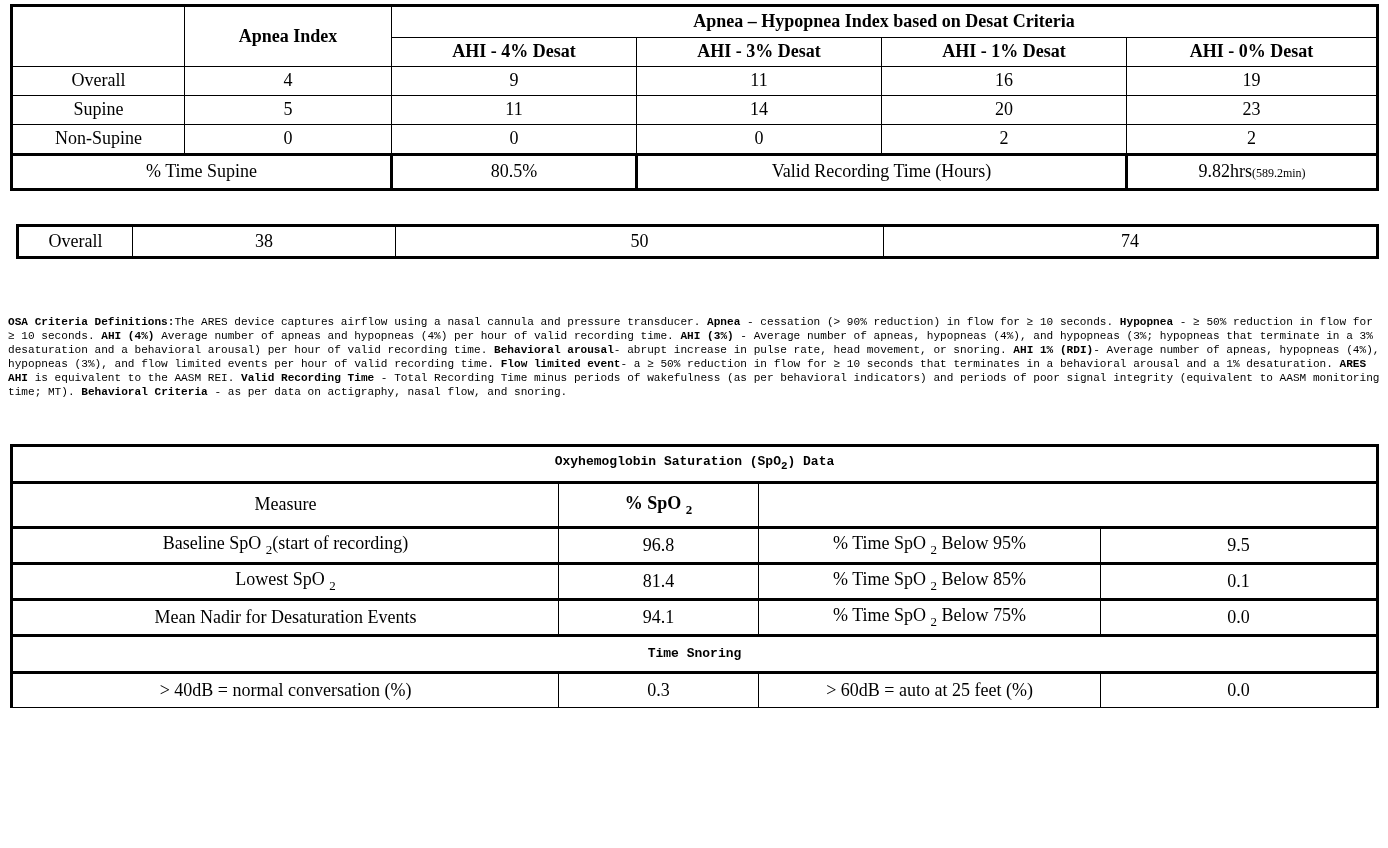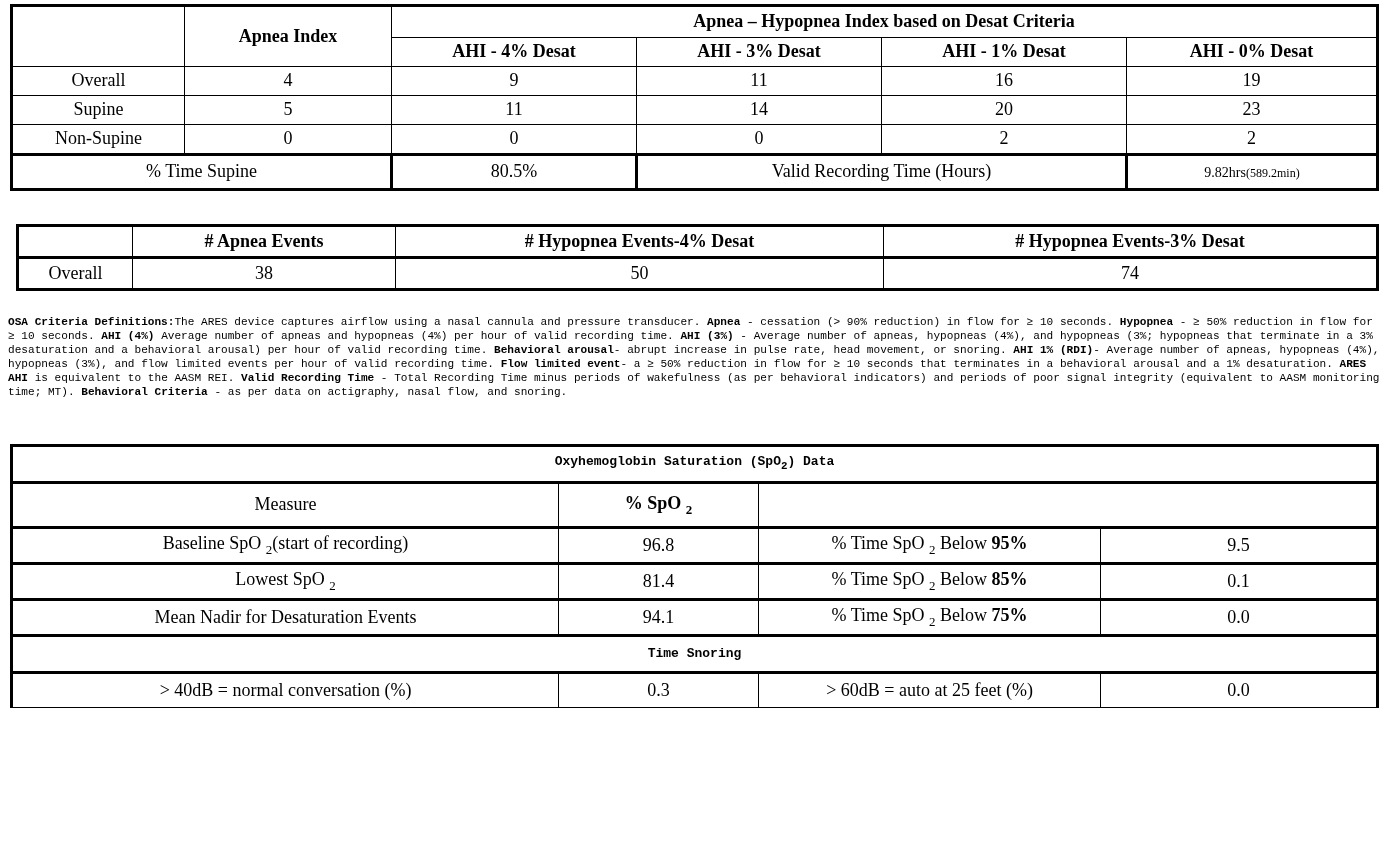--- a/index.html
+++ b/index.html
@@ -48,21 +48,21 @@
   #tbl-ahi {
     position: absolute;
     left: 10px;
     top: 4px;
     width: 1366px;
   }
   #tbl-ahi td { height: 28px; }
   #tbl-ahi tr.r-head-top td { height: 30px; }
   #tbl-ahi tr.r-head-sub td { height: 28px; }
   #tbl-ahi tr.r-foot td { height: 32px; }
-  .hrs-main { font-size: 14px; }
+  .hrs-main { font-size: 18px; }
   .hrs-sub  { font-size: 12px; }
 
   
   #tbl-events {
     position: absolute;
     left: 16px;
     top: 224px;
     width: 1360px;
   }
   #tbl-events td { height: 29px; }
@@ -90,21 +90,21 @@
   #tbl-spo2 td { height: 33px; }
   #tbl-spo2 tr.r-banner td {
     height: 34px;
     font-family: Liberation Mono, monospace;
     font-weight: bold;
     font-size: 13px;
   }
   #tbl-spo2 tr.r-colhead td { height: 42px; }
   .sub { font-size: 0.72em; vertical-align: sub; }
   .pct-lbl { font-size: 17.5px; }
-  .pct-lbl b { font-weight: bold; }
+  .pct-lbl b { font-weight: normal; }
 </style>
 </head>
 <body>
 
 <div class="page">
 
   <table class="rpt" id="tbl-ahi">
     <colgroup>
       <col style="width:173px">
       <col style="width:207px">
@@ -166,26 +166,20 @@
 
   <table class="rpt" id="tbl-events">
     <colgroup>
       <col style="width:115px">
       <col style="width:263px">
       <col style="width:488px">
       <col style="width:494px">
     </colgroup>
     <tbody>
       <tr>
-        <td class="b-thick-top b-thick-left"></td>
-        <td class="b-thick-top hd"># Apnea Events</td>
-        <td class="b-thick-top hd"># Hypopnea Events-4% Desat</td>
-        <td class="b-thick-top b-thick-right hd"># Hypopnea Events-3% Desat</td>
-      </tr>
-      <tr>
         <td class="b-thick-top b-thick-bottom b-thick-left">Overall</td>
         <td class="b-thick-top b-thick-bottom">38</td>
         <td class="b-thick-top b-thick-bottom">50</td>
         <td class="b-thick-top b-thick-bottom b-thick-right">74</td>
       </tr>
     </tbody>
   </table>
 
   <div id="defs">
     <b>OSA Criteria Definitions:</b><span>The ARES device captures airflow using a nasal cannula and pressure transducer.</span>

